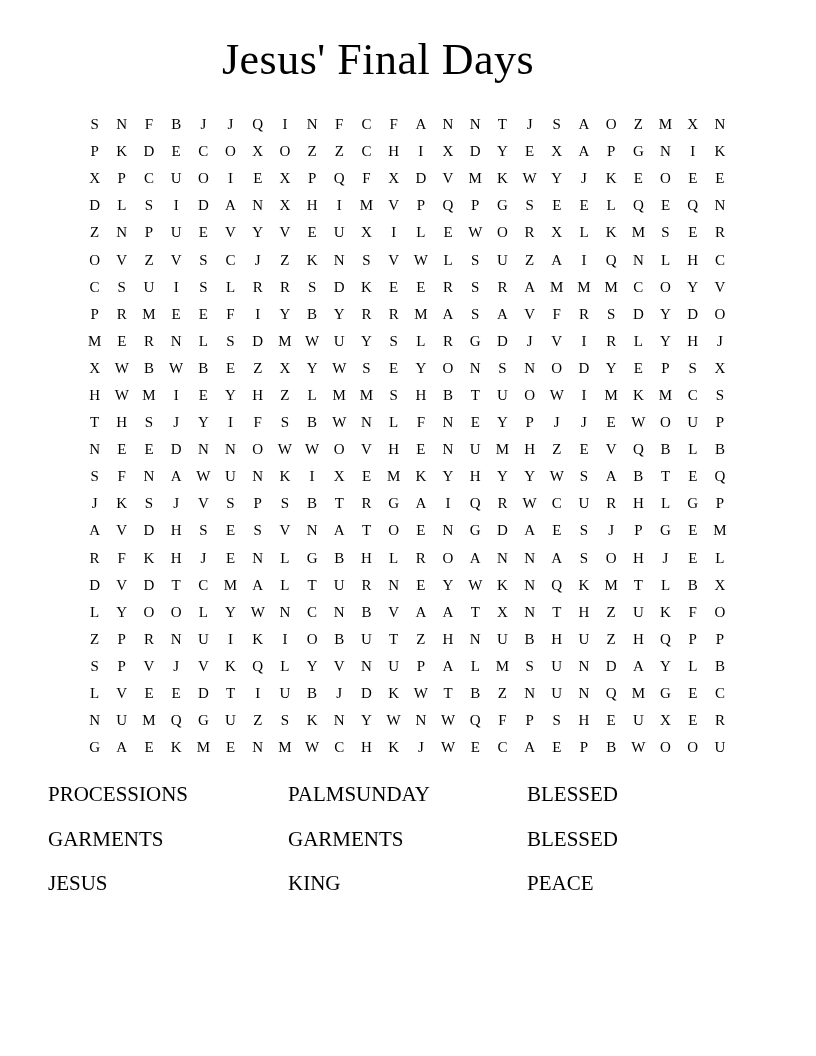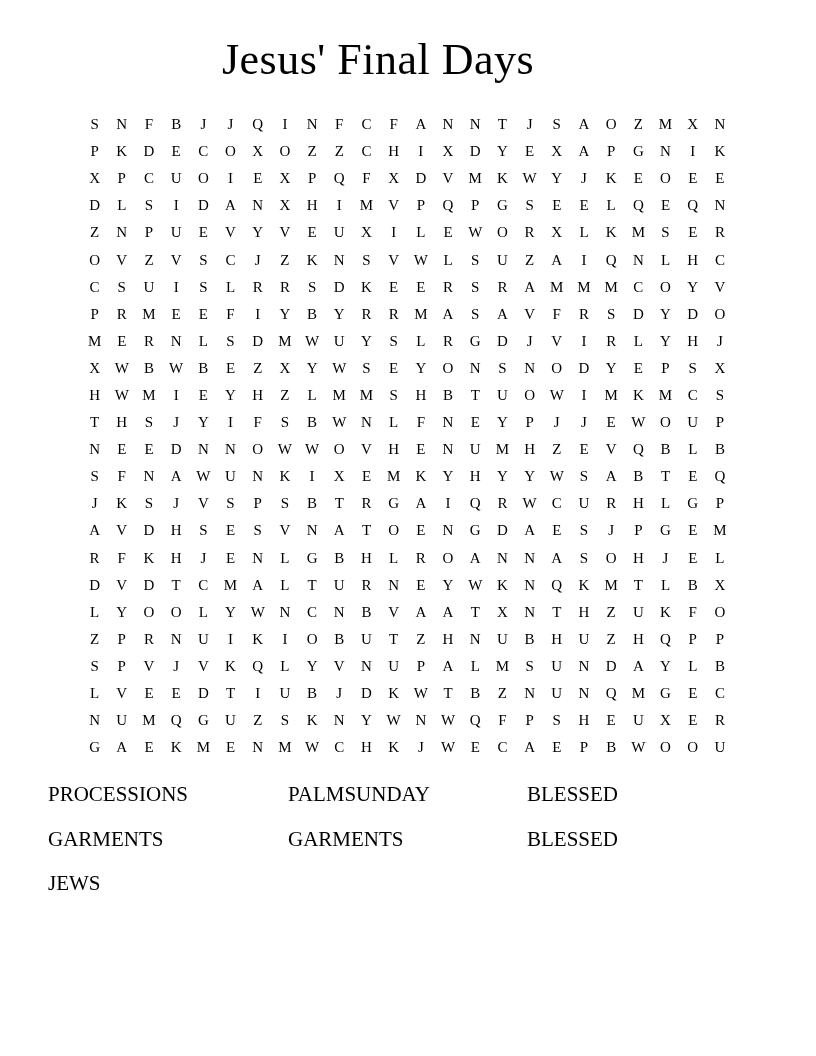--- a/index.html
+++ b/index.html
@@ -648,16 +648,18 @@
       <span class="cell">U</span>
     </div>
 
   <div class="word-list">
       <span class="word">PROCESSIONS</span>
       <span class="word">PALMSUNDAY</span>
       <span class="word">BLESSED</span>
       <span class="word">GARMENTS</span>
       <span class="word">GARMENTS</span>
       <span class="word">BLESSED</span>
-      <span class="word">JEWS</span>
+      <span class="word">JESUS</span>
+      <span class="word">KING</span>
+      <span class="word">PEACE</span>
     </div>
 
 </div>
 
 </body></html>

